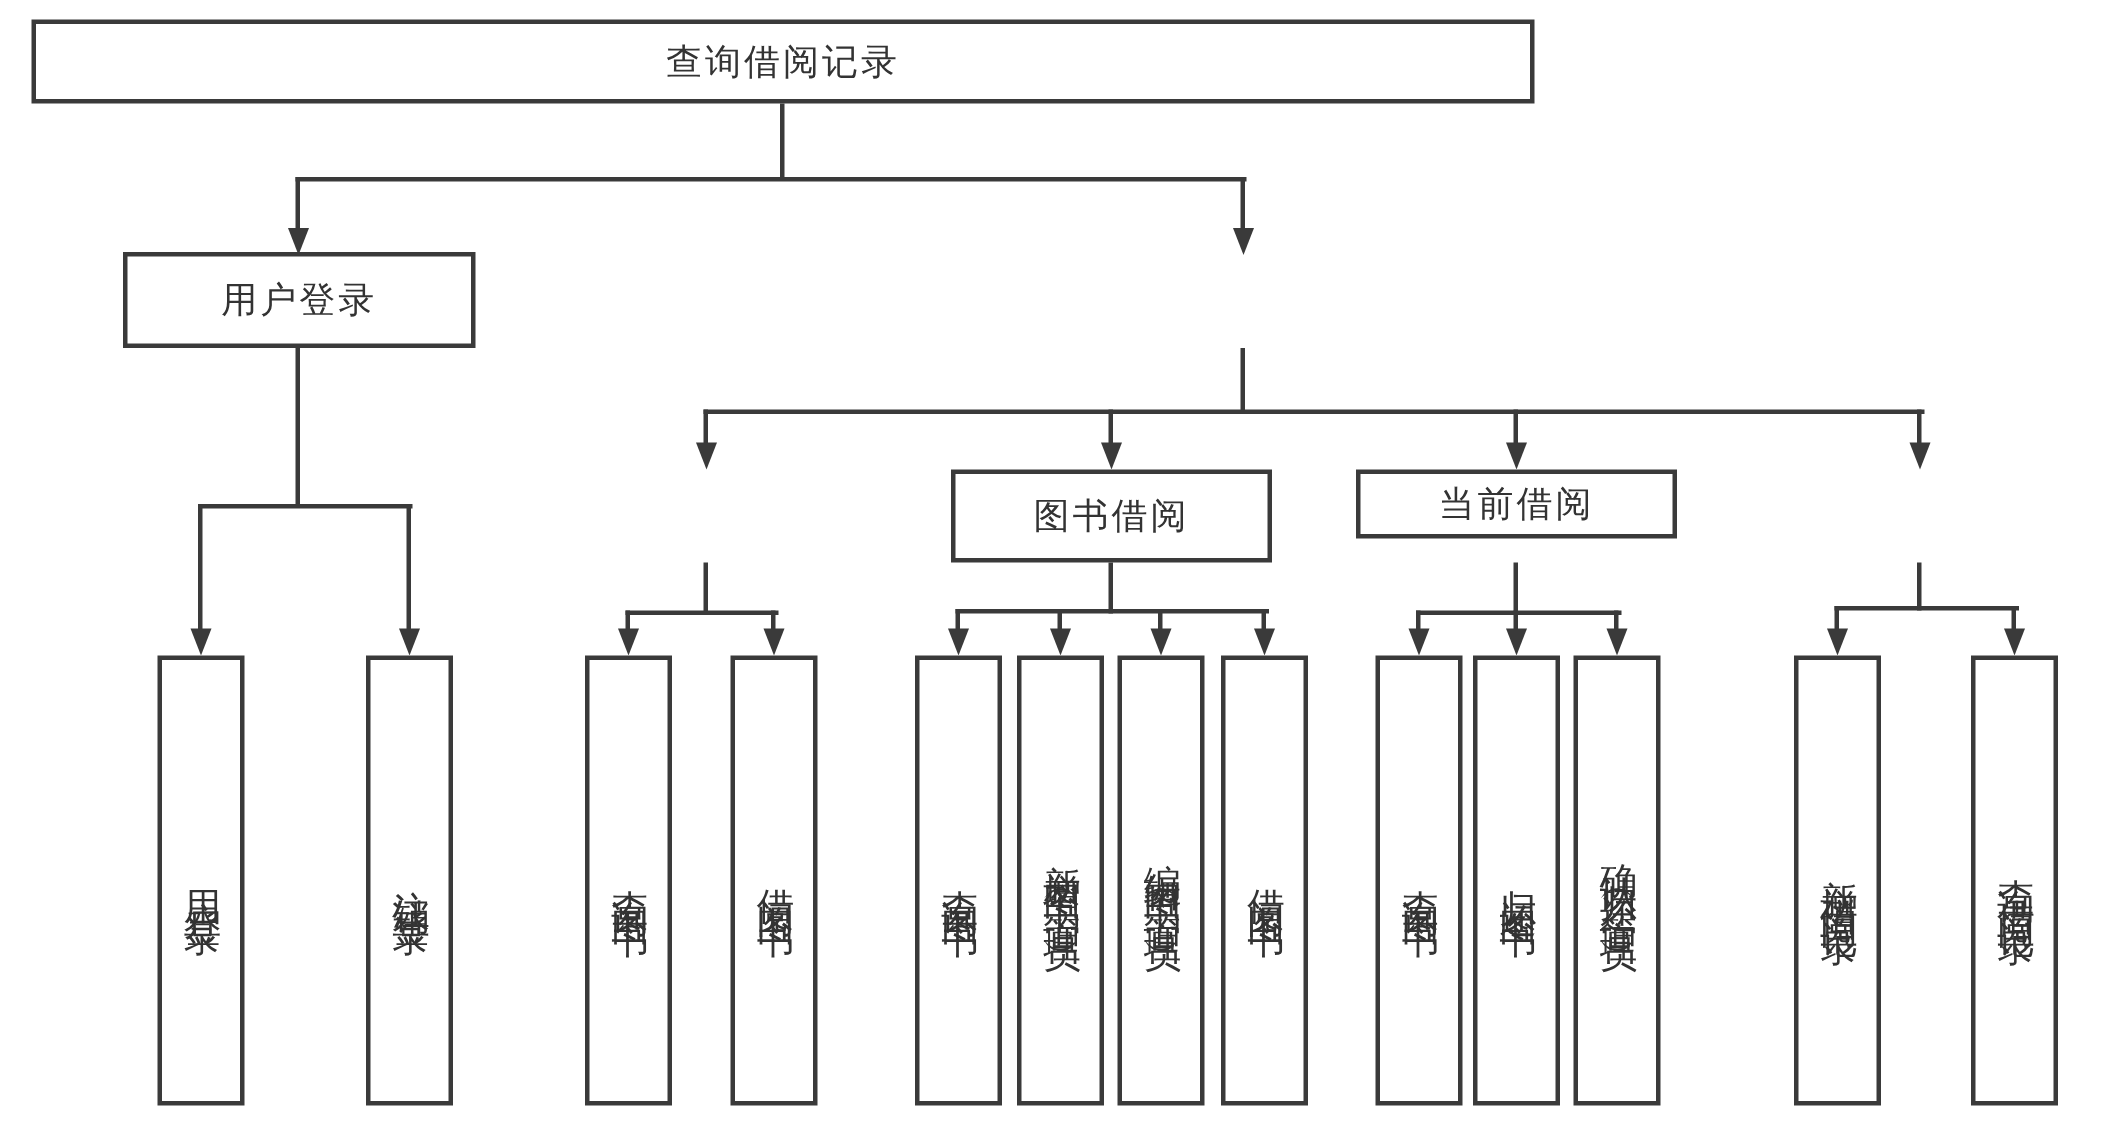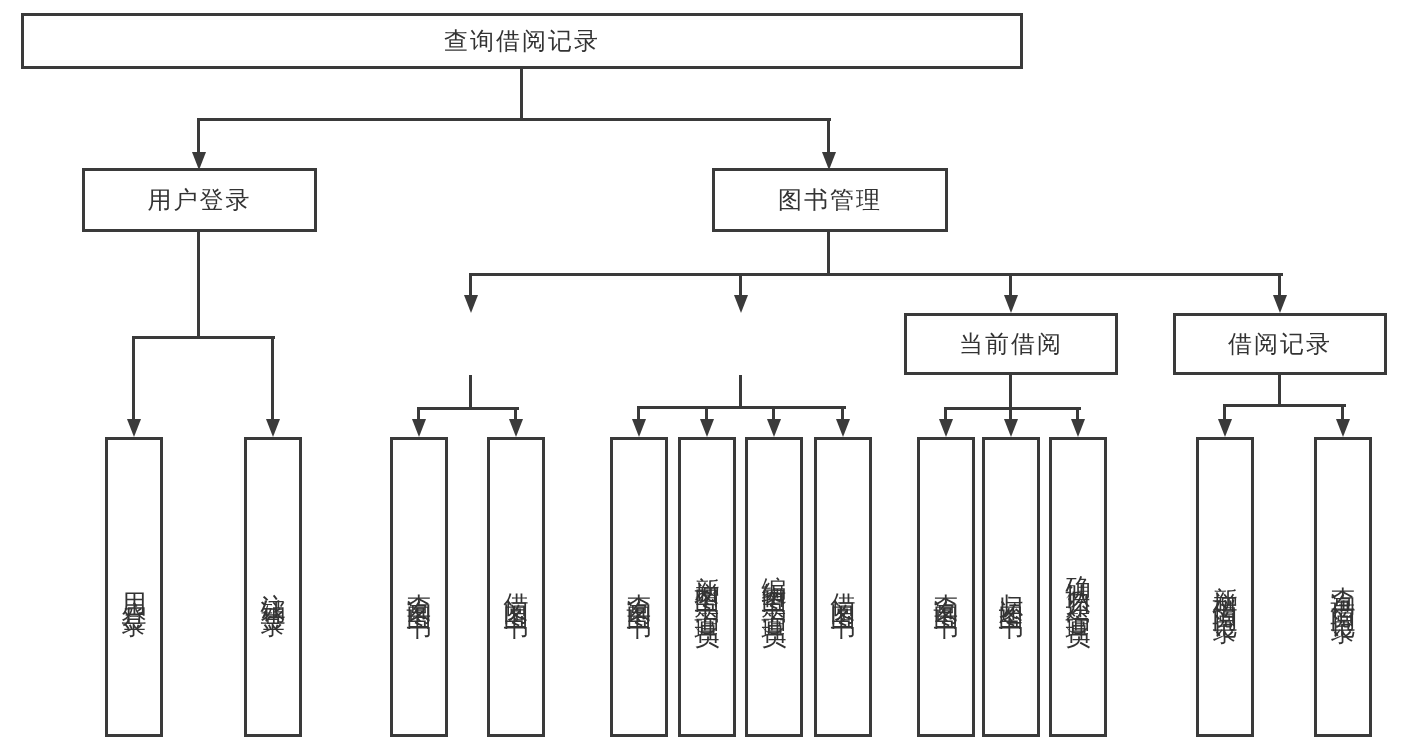--- a/index.html
+++ b/index.html
@@ -65,47 +65,44 @@
   <div class="line" style="left:520px;top:69px;width:3px;height:51px;"></div>
   <div class="line" style="left:197px;top:118px;width:634px;height:3px;"></div>
   <div class="line" style="left:197px;top:118px;width:3px;height:35px;"></div>
   <div class="arrow" style="left:192px;top:152px;"></div>
   <div class="line" style="left:827px;top:118px;width:3px;height:35px;"></div>
   <div class="arrow" style="left:822px;top:152px;"></div>
 
   <div class="box" style="left:82px;top:168px;width:235px;height:64px;">
     <span class="h-label">用户登录</span>
   </div>
-  <div class="box" style="left:712px;top:168px;width:236px;height:64px;">
-    <span class="h-label">图书管理</span>
-  </div>
 
   <div class="line" style="left:197px;top:232px;width:3px;height:106px;"></div>
   <div class="line" style="left:132px;top:336px;width:143px;height:3px;"></div>
   <div class="line" style="left:132px;top:336px;width:3px;height:84px;"></div>
   <div class="arrow" style="left:127px;top:419px;"></div>
   <div class="line" style="left:271px;top:336px;width:3px;height:84px;"></div>
   <div class="arrow" style="left:266px;top:419px;"></div>
 
   <div class="line" style="left:827px;top:232px;width:3px;height:44px;"></div>
   <div class="line" style="left:469px;top:273px;width:814px;height:3px;"></div>
   <div class="line" style="left:469px;top:273px;width:3px;height:24px;"></div>
   <div class="arrow" style="left:464px;top:295px;"></div>
   <div class="line" style="left:739px;top:273px;width:3px;height:24px;"></div>
   <div class="arrow" style="left:734px;top:295px;"></div>
   <div class="line" style="left:1009px;top:273px;width:3px;height:24px;"></div>
   <div class="arrow" style="left:1004px;top:295px;"></div>
   <div class="line" style="left:1278px;top:273px;width:3px;height:24px;"></div>
   <div class="arrow" style="left:1273px;top:295px;"></div>
 
-  <div class="box" style="left:904px;top:313px;width:214px;height:62px;">
+  <div class="box" style="left:634px;top:313px;width:214px;height:62px;">
+    <span class="h-label">图书借阅</span>
+  </div>
+  <div class="box" style="left:904px;top:313px;width:214px;height:46px;">
     <span class="h-label">当前借阅</span>
-  </div>
-  <div class="box" style="left:1173px;top:313px;width:214px;height:62px;">
-    <span class="h-label">借阅记录</span>
   </div>
 
   <div class="line" style="left:469px;top:375px;width:3px;height:35px;"></div>
   <div class="line" style="left:417px;top:407px;width:102px;height:3px;"></div>
   <div class="line" style="left:417px;top:407px;width:3px;height:14px;"></div>
   <div class="arrow" style="left:412px;top:419px;"></div>
   <div class="line" style="left:514px;top:407px;width:3px;height:14px;"></div>
   <div class="arrow" style="left:509px;top:419px;"></div>
 
   <div class="line" style="left:739px;top:375px;width:3px;height:34px;"></div>

